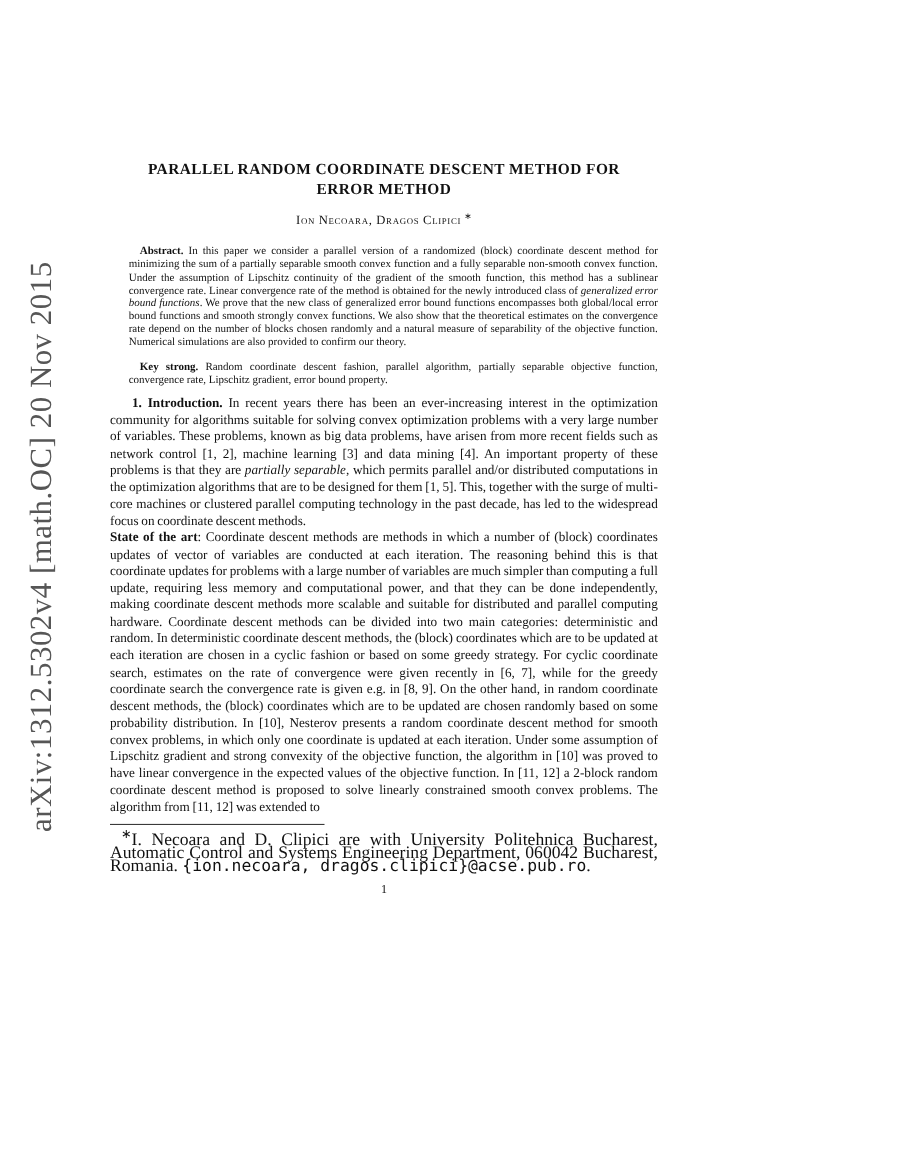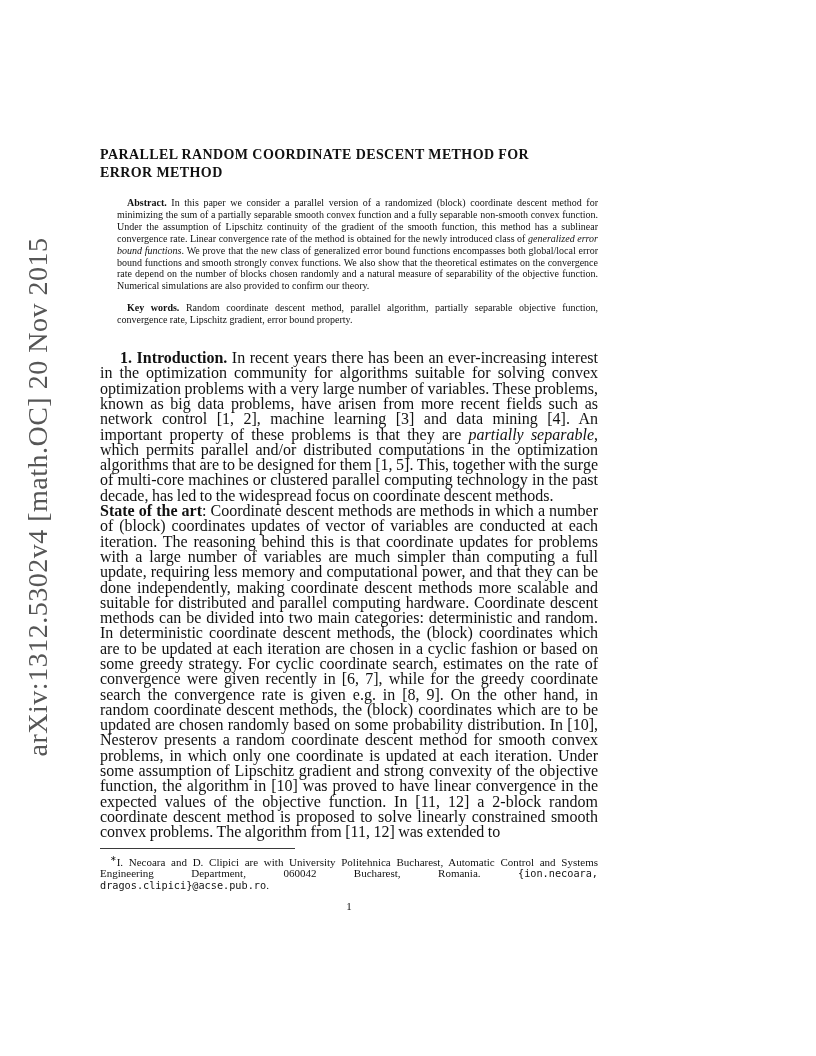--- a/index.html
+++ b/index.html
@@ -28,20 +28,21 @@
 
   .content {
     position: absolute;
     left: 100px;
     top: 146px;
     width: 498px;
   }
 
   .title {
     margin: 0;
+    text-align: center;
     font-size: 14px;
     font-weight: bold;
     line-height: 17.5px;
     letter-spacing: 0.4px;
   }
   .title-line { display: block; }
 
   .authors {
     margin-top: 11px;
     text-align: center;
@@ -56,34 +57,34 @@
     text-align: justify;
     text-indent: 10px;
     font-size: 10px;
     line-height: 11.9px;
     hyphens: auto;
   }
   .abstract { margin-top: 16px; }
   .keywords { margin-top: 10px; }
 
   .body-text {
-    margin-top: 24px;
-    font-size: 16px;
+    margin-top: 7px;
+    font-size: 12px;
     line-height: 15.3px;
     text-align: justify;
     word-spacing: -0.5px;
     hyphens: auto;
   }
   .para { margin: 0; }
   .para.indent { text-indent: 20px; }
 
   .footnote {
     margin-top: 8px;
     width: 498px;
-    font-size: 11px;
+    font-size: 16px;
     line-height: 11.7px;
     text-align: justify;
   }
   .footnote-rule {
     width: 195px;
     height: 1px;
     background: #3a3a3a;
     margin-bottom: 4px;
   }
   .footnote-text { margin: 0; text-indent: 10px; }
@@ -108,24 +109,27 @@
 
   <div class="watermark">arXiv:1312.5302v4  [math.OC]  20 Nov 2015</div>
 
   <div class="content">
 
     <h1 class="title">
       <span class="title-line">PARALLEL RANDOM COORDINATE DESCENT METHOD FOR</span>
       <span class="title-line">ERROR METHOD</span>
     </h1>
 
+    <div class="authors">
+      <span class="author-names">Ion Necoara, Dragos Clipici</span><sup class="author-mark">∗</sup>
+    </div>
 
     <p class="abstract"><span class="seg-b">Abstract.</span><span> In this paper we consider a parallel version of a randomized (block) coordinate descent method for minimizing the sum of a partially separable smooth convex function and a fully separable non-smooth convex function. Under the assumption of Lipschitz continuity of the gradient of the smooth function, this method has a sublinear convergence rate. Linear convergence rate of the method is obtained for the newly introduced class of </span><span class="seg-i">generalized error bound functions</span><span>. We prove that the new class of generalized error bound functions encompasses both global/local error bound functions and smooth strongly convex functions. We also show that the theoretical estimates on the convergence rate depend on the number of blocks chosen randomly and a natural measure of separability of the objective function. Numerical simulations are also provided to confirm our theory.</span></p>
 
-    <p class="keywords"><span class="seg-b">Key words.</span><span> Random coordinate descent method, parallel algorithm, partially separable objective function, convergence rate, Lipschitz gradient, error bound property.</span></p>
+    <p class="keywords"><span class="seg-b">Key strong.</span><span> Random coordinate descent fashion, parallel algorithm, partially separable objective function, convergence rate, Lipschitz gradient, error bound property.</span></p>
 
     <div class="body-text">
       <p class="para indent"><span class="seg-b">1. Introduction.</span><span> In recent years there has been an ever-increasing interest in the optimization community for algorithms suitable for solving convex optimization problems with a very large number of variables. These problems, known as big data problems, have arisen from more recent fields such as network control [1, 2], machine learning [3] and data mining [4]. An important property of these problems is that they are </span><span class="seg-i">partially separable</span><span>, which permits parallel and/or distributed computations in the optimization algorithms that are to be designed for them [1, 5]. This, together with the surge of multi-core machines or clustered parallel computing technology in the past decade, has led to the widespread focus on coordinate descent methods.</span></p>
       <p class="para"><span class="seg-b">State of the art</span><span>: Coordinate descent methods are methods in which a number of (block) coordinates updates of vector of variables are conducted at each iteration. The reasoning behind this is that coordinate updates for problems with a large number of variables are much simpler than computing a full update, requiring less memory and computational power, and that they can be done independently, making coordinate descent methods more scalable and suitable for distributed and parallel computing hardware. Coordinate descent methods can be divided into two main categories: deterministic and random. In deterministic coordinate descent methods, the (block) coordinates which are to be updated at each iteration are chosen in a cyclic fashion or based on some greedy strategy. For cyclic coordinate search, estimates on the rate of convergence were given recently in [6, 7], while for the greedy coordinate search the convergence rate is given e.g. in [8, 9]. On the other hand, in random coordinate descent methods, the (block) coordinates which are to be updated are chosen randomly based on some probability distribution. In [10], Nesterov presents a random coordinate descent method for smooth convex problems, in which only one coordinate is updated at each iteration. Under some assumption of Lipschitz gradient and strong convexity of the objective function, the algorithm in [10] was proved to have linear convergence in the expected values of the objective function. In [11, 12] a 2-block random coordinate descent method is proposed to solve linearly constrained smooth convex problems. The algorithm from [11, 12] was extended to</span></p>
     </div>
 
     <div class="footnote">
       <div class="footnote-rule"></div>
       <p class="footnote-text"><span class="seg-sup">∗</span><span>I. Necoara and D. Clipici are with University Politehnica Bucharest, Automatic Control and Systems Engineering Department, 060042 Bucharest, Romania. </span><span class="seg-m">{ion.necoara, dragos.clipici}@acse.pub.ro</span><span>.</span></p>
     </div>

